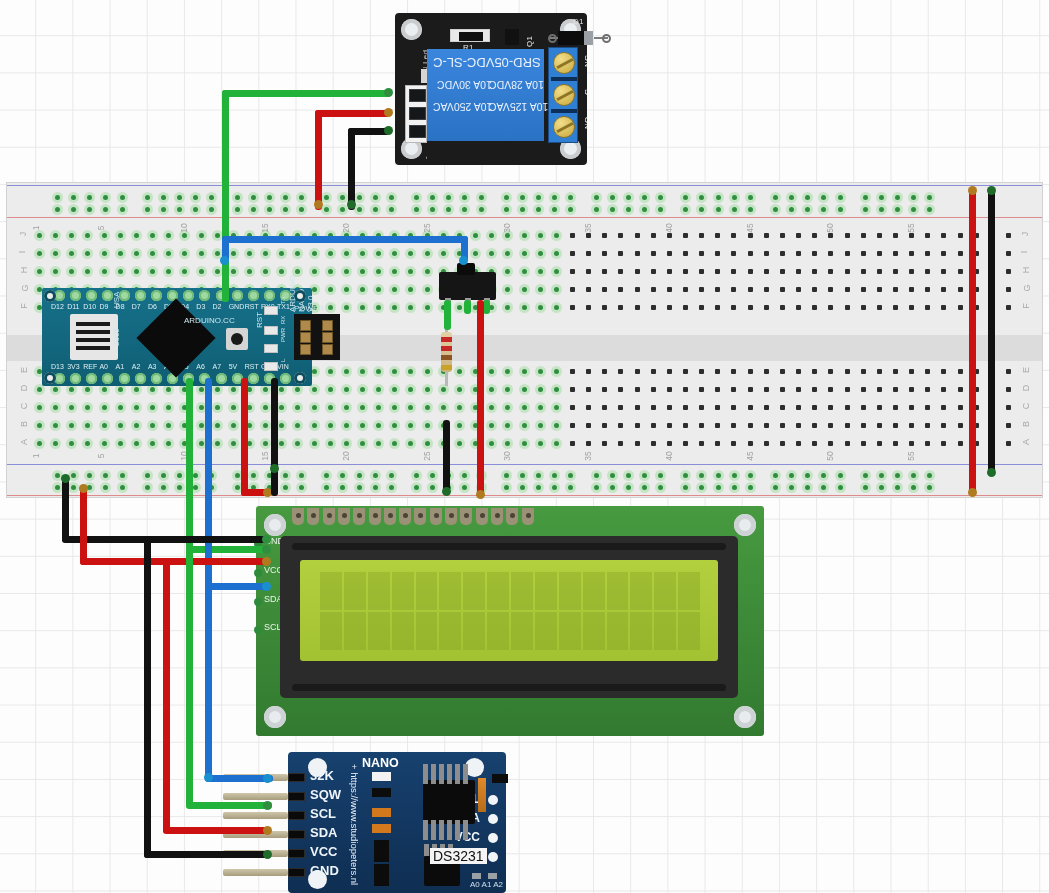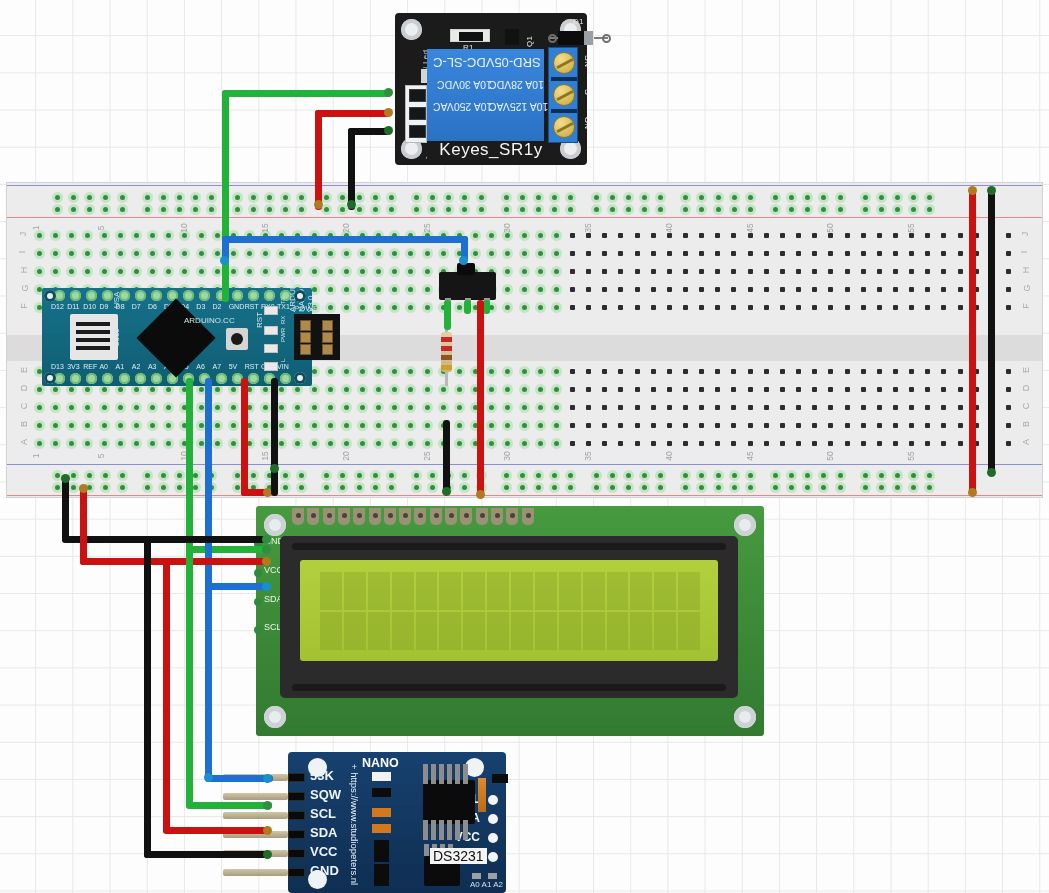--- a/index.html
+++ b/index.html
@@ -195,21 +195,20 @@
     <div class="screw" style="top:4px;"></div>
     <div class="bar" style="top:29px;"></div>
     <div class="screw" style="top:36px;"></div>
     <div class="bar" style="top:61px;"></div>
     <div class="screw" style="top:68px;"></div>
   </div>
   <div class="lbl vlab" style="left:188px;top:54px;">NC</div>
   <div class="lbl vlab" style="left:188px;top:82px;">C</div>
   <div class="lbl vlab" style="left:188px;top:116px;">NO</div>
 
-  <div id="relay-name">Keyes_SR1y</div>
 </div>
 
 <div id="bb">
 
   <div class="railline blue" style="top:2px;"></div>
   <div class="railline red" style="top:34px;"></div>
   <div id="rail-top"></div>
 
   <div class="channel" style="top:152px;height:26px;"></div>
 
@@ -1291,21 +1290,21 @@
       <div class="hdrpin" style="top: 60px;"></div>
       <div class="hdrblk" style="top: 59px;"></div>
       <div class="hdrpin" style="top: 79px;"></div>
       <div class="hdrblk" style="top: 78px;"></div>
       <div class="hdrpin" style="top: 98px;"></div>
       <div class="hdrblk" style="top: 97px;"></div>
       <div class="hdrpin" style="top: 117px;"></div>
       <div class="hdrblk" style="top: 116px;"></div>
     </div>
   <div id="rtc-left-labels">
-      <div class="lp" style="left: 22px; top: 16px;">53K</div>
+      <div class="lp" style="left: 22px; top: 16px;">32K</div>
       <div class="lp" style="left: 22px; top: 35px;">SQW</div>
       <div class="lp" style="left: 22px; top: 54px;">SCL</div>
       <div class="lp" style="left: 22px; top: 73px;">SDA</div>
       <div class="lp" style="left: 22px; top: 92px;">VCC</div>
       <div class="lp" style="left: 22px; top: 111px;">GND</div>
     </div>
   <div id="rtc-right-labels">
       <div class="rp" style="right: 26px; top: 40px;">SCL</div>
       <div class="rp" style="right: 26px; top: 59px;">SDA</div>
       <div class="rp" style="right: 26px; top: 78px;">VCC</div>

